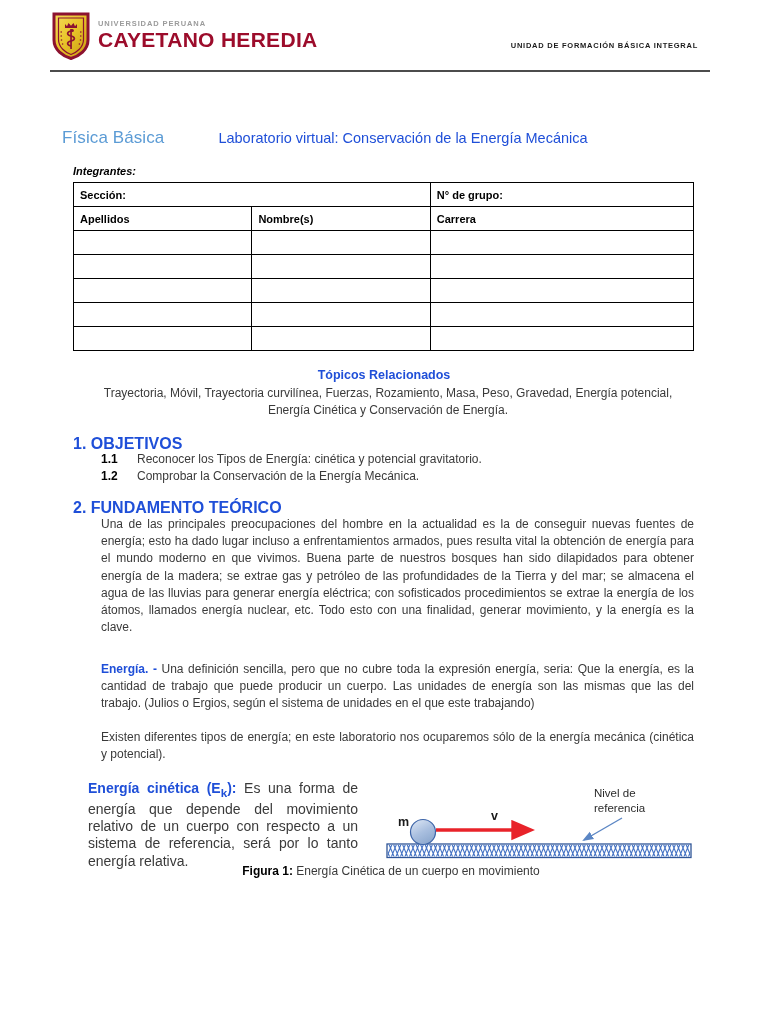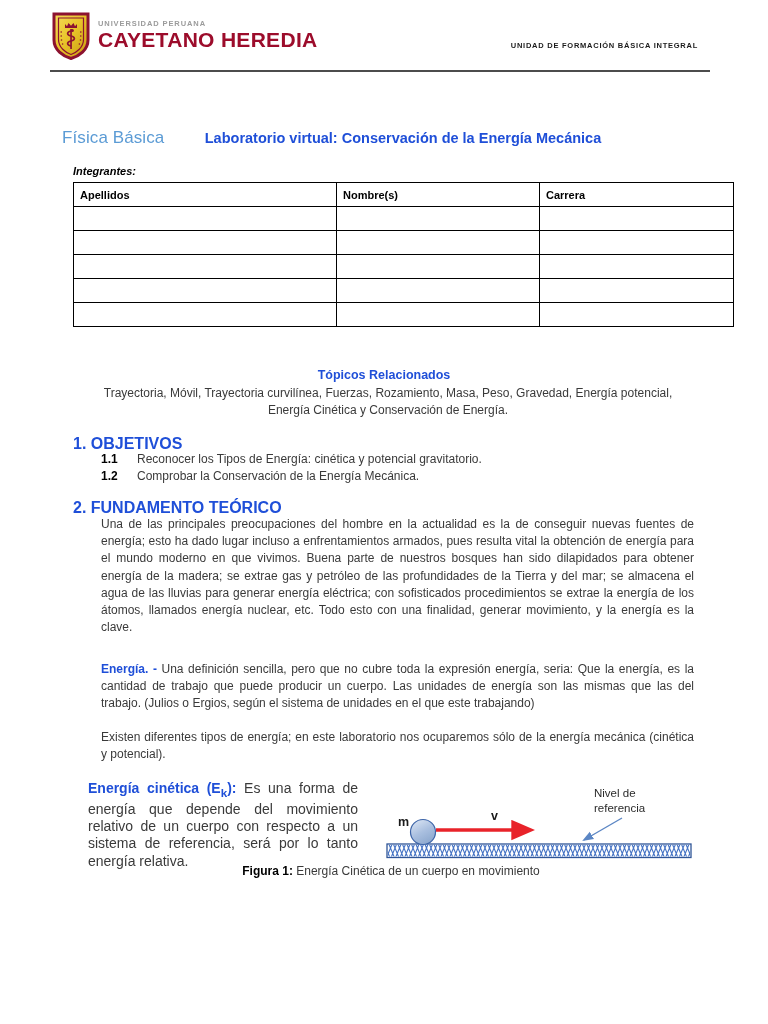--- a/index.html
+++ b/index.html
@@ -90,21 +90,21 @@
     color: #5b9bd5;
     letter-spacing: 0.1px;
     margin-top: 40px;
   }
   .doc-subtitle {
     position: absolute;
     left: 0; right: 0;
     top: 130px;
     text-align: center;
     font-size: 14.5px;
-    font-weight: bold;
+    font-weight: normal;
     color: #1f4fd8;
     padding-left: 38px;
   }
 
   
   .integrantes-label {
     position: absolute;
     left: 73px;
     top: 165px;
     font-size: 11px;
@@ -337,20 +337,24 @@
   </div>
   <div class="header-rule"></div>
 
   <div class="doc-title">Física Básica</div>
   <div class="doc-subtitle">Laboratorio virtual: Conservación de la Energía Mecánica</div>
 
   <div class="integrantes-label">Integrantes:</div>
 
   <table class="integrantes">
     <tbody>
+      <tr>
+        <td class="c1 left" colspan="2">Sección:</td>
+        <td class="c3 left">N° de grupo:</td>
+      </tr>
       <tr>
         <td class="c1 center">Apellidos</td>
         <td class="c2 center">Nombre(s)</td>
         <td class="c3 center">Carrera</td>
       </tr>
       <tr class="blank">
         <td class="c1"></td>
         <td class="c2"></td>
         <td class="c3"></td>
       </tr>

